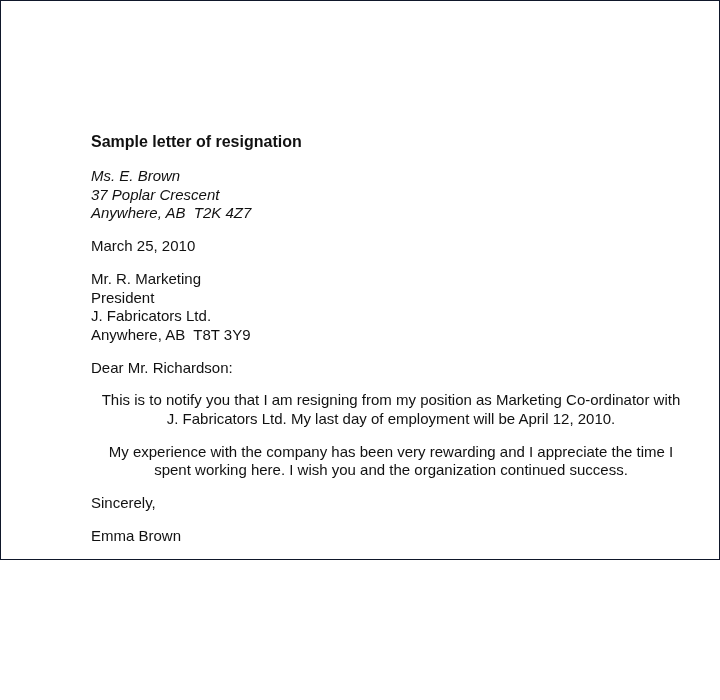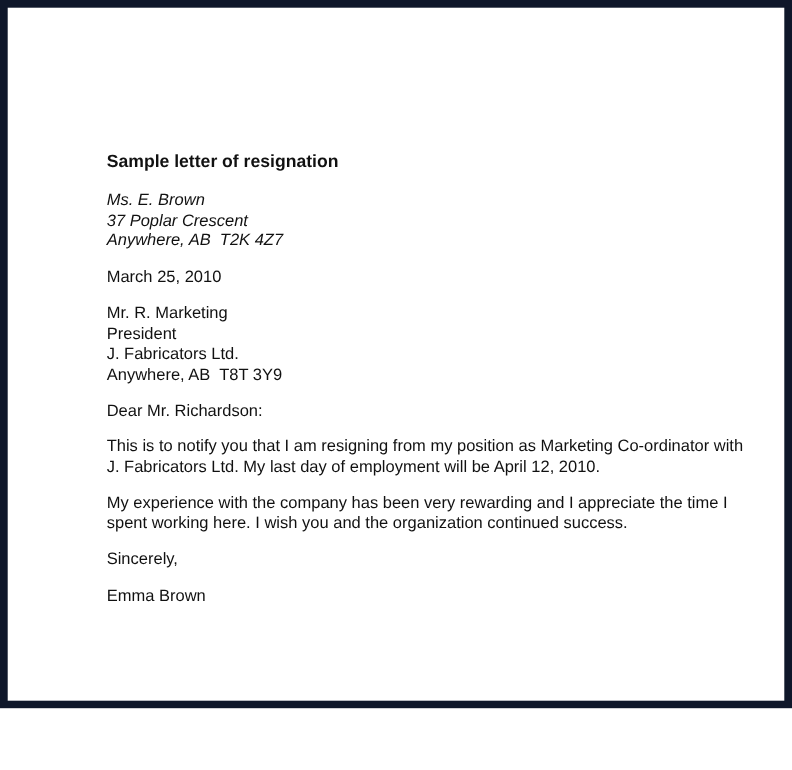--- a/index.html
+++ b/index.html
@@ -3,24 +3,24 @@
 <meta charset="utf-8">
 <style>
   html, body {
     margin: 0;
     padding: 0;
     background: #ffffff;
   }
   .page {
     position: relative;
     width: 720px;
-    height: 644px;
+    height: 560px;
     box-sizing: border-box;
     background: #ffffff;
-    border: 7px solid #0f172a;
+    border: 1px solid #0f172a;
     font-family: "Liberation Sans", "DejaVu Sans", sans-serif;
     color: #111111;
     overflow: hidden;
   }
   .letter {
     position: absolute;
     left: 90px;
     top: 131px;
     width: 600px;
   }
@@ -41,20 +41,21 @@
   .line {
     font-size: 15px;
     line-height: 18.7px;
     white-space: pre-wrap;
   }
   .para {
     font-size: 15px;
     line-height: 18.7px;
     white-space: pre-wrap;
     margin: 14px 0 0 0;
+    text-align: center;
   }
 </style>
 </head>
 <body>
 
 <div class="page">
   <div class="letter">
 
     <h1 class="letter-title">Sample letter of resignation</h1>
 

